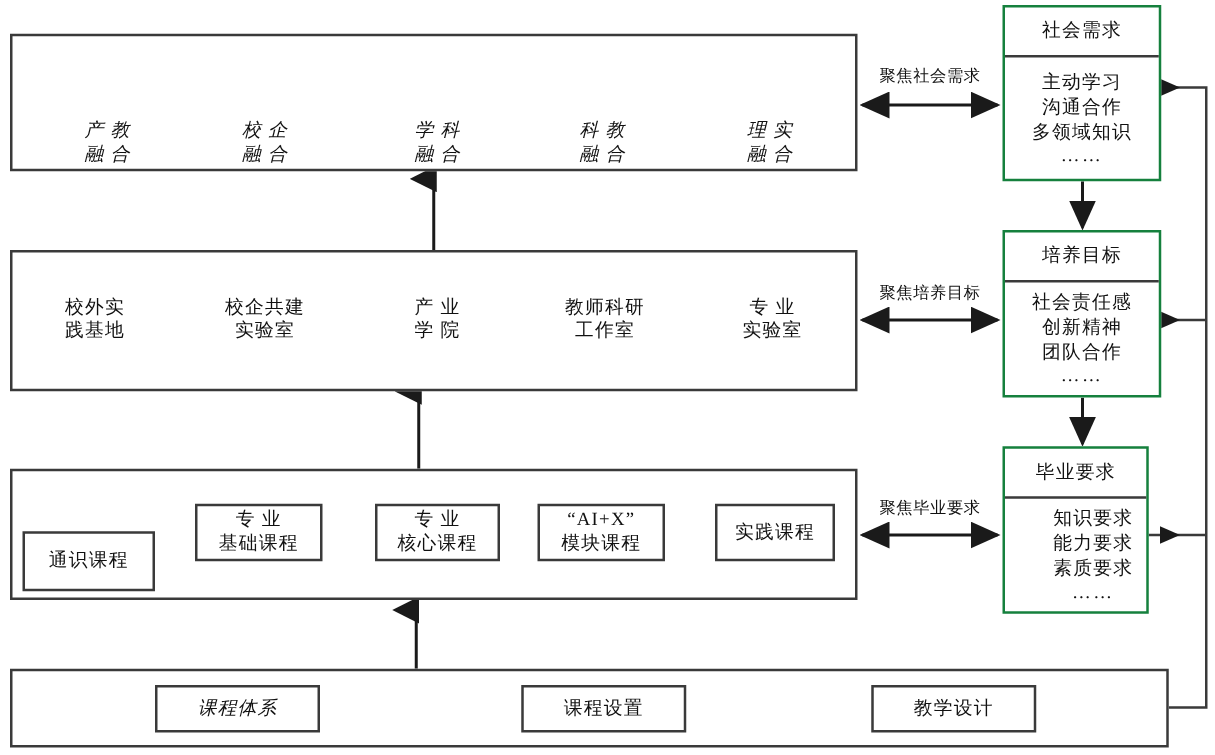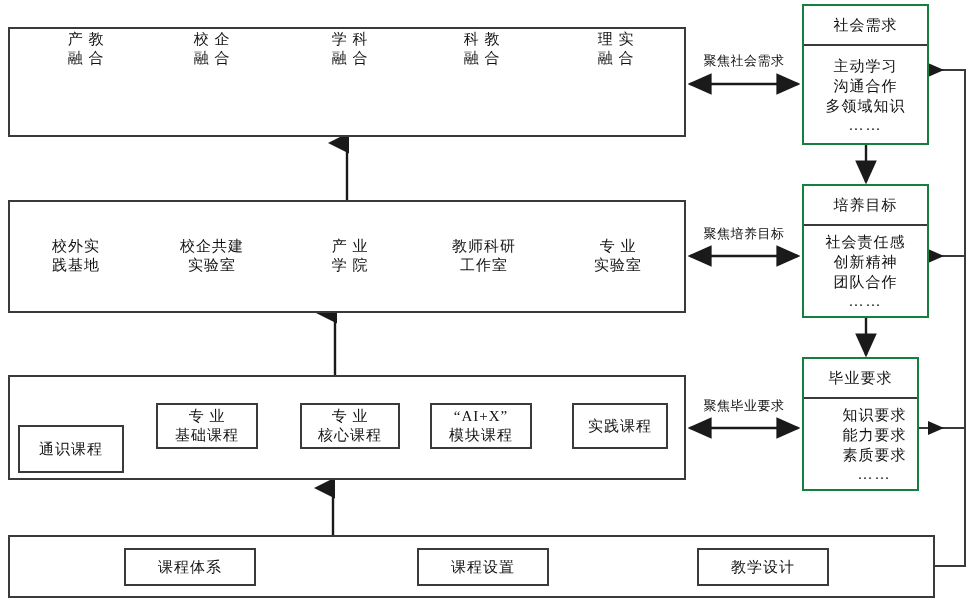--- a/index.html
+++ b/index.html
@@ -12,21 +12,21 @@
   .node-text{
     font-family:"Liberation Serif","DejaVu Serif",serif;
     font-size:15px;line-height:19px;color:#111;text-align:center;
     white-space:pre-line;letter-spacing:1px;
   }
 
   
   .diamond{position:absolute;width:124px;height:104px;}
   .diamond .lbl{
     position:absolute;left:0;top:0;width:124px;height:104px;
-    display:flex;align-items:flex-start;justify-content:center;
+    display:flex;align-items:flex-end;justify-content:center;font-style:italic;
   }
 
   
   .hexa{position:absolute;width:112px;height:90px;}
   .hexa .lbl{
     position:absolute;left:0;top:0;width:112px;height:90px;
     display:flex;align-items:center;justify-content:center;
   }
 
   
@@ -190,21 +190,21 @@
   <div class="rectnode" style="left:430px;top:403px;width:102px;height:46px;">
     <div class="node-text">“AI+X”
 模块课程</div>
   </div>
   <div class="rectnode" style="left:572px;top:403px;width:96px;height:46px;">
     <div class="node-text">实践课程</div>
   </div>
 
   <div class="panel" style="left:8px;top:535px;width:927px;height:63px;"></div>
 
-  <div class="rectnode" style="left:124px;top:548px;width:132px;height:38px;">
+  <div class="rectnode" style="left:124px;top:548px;width:132px;height:38px;font-style:italic;">
     <div class="node-text">课程体系</div>
   </div>
   <div class="rectnode" style="left:417px;top:548px;width:132px;height:38px;">
     <div class="node-text">课程设置</div>
   </div>
   <div class="rectnode" style="left:697px;top:548px;width:132px;height:38px;">
     <div class="node-text">教学设计</div>
   </div>
 
   <div class="rbox" style="left:802px;top:4px;width:127px;height:141px;">

